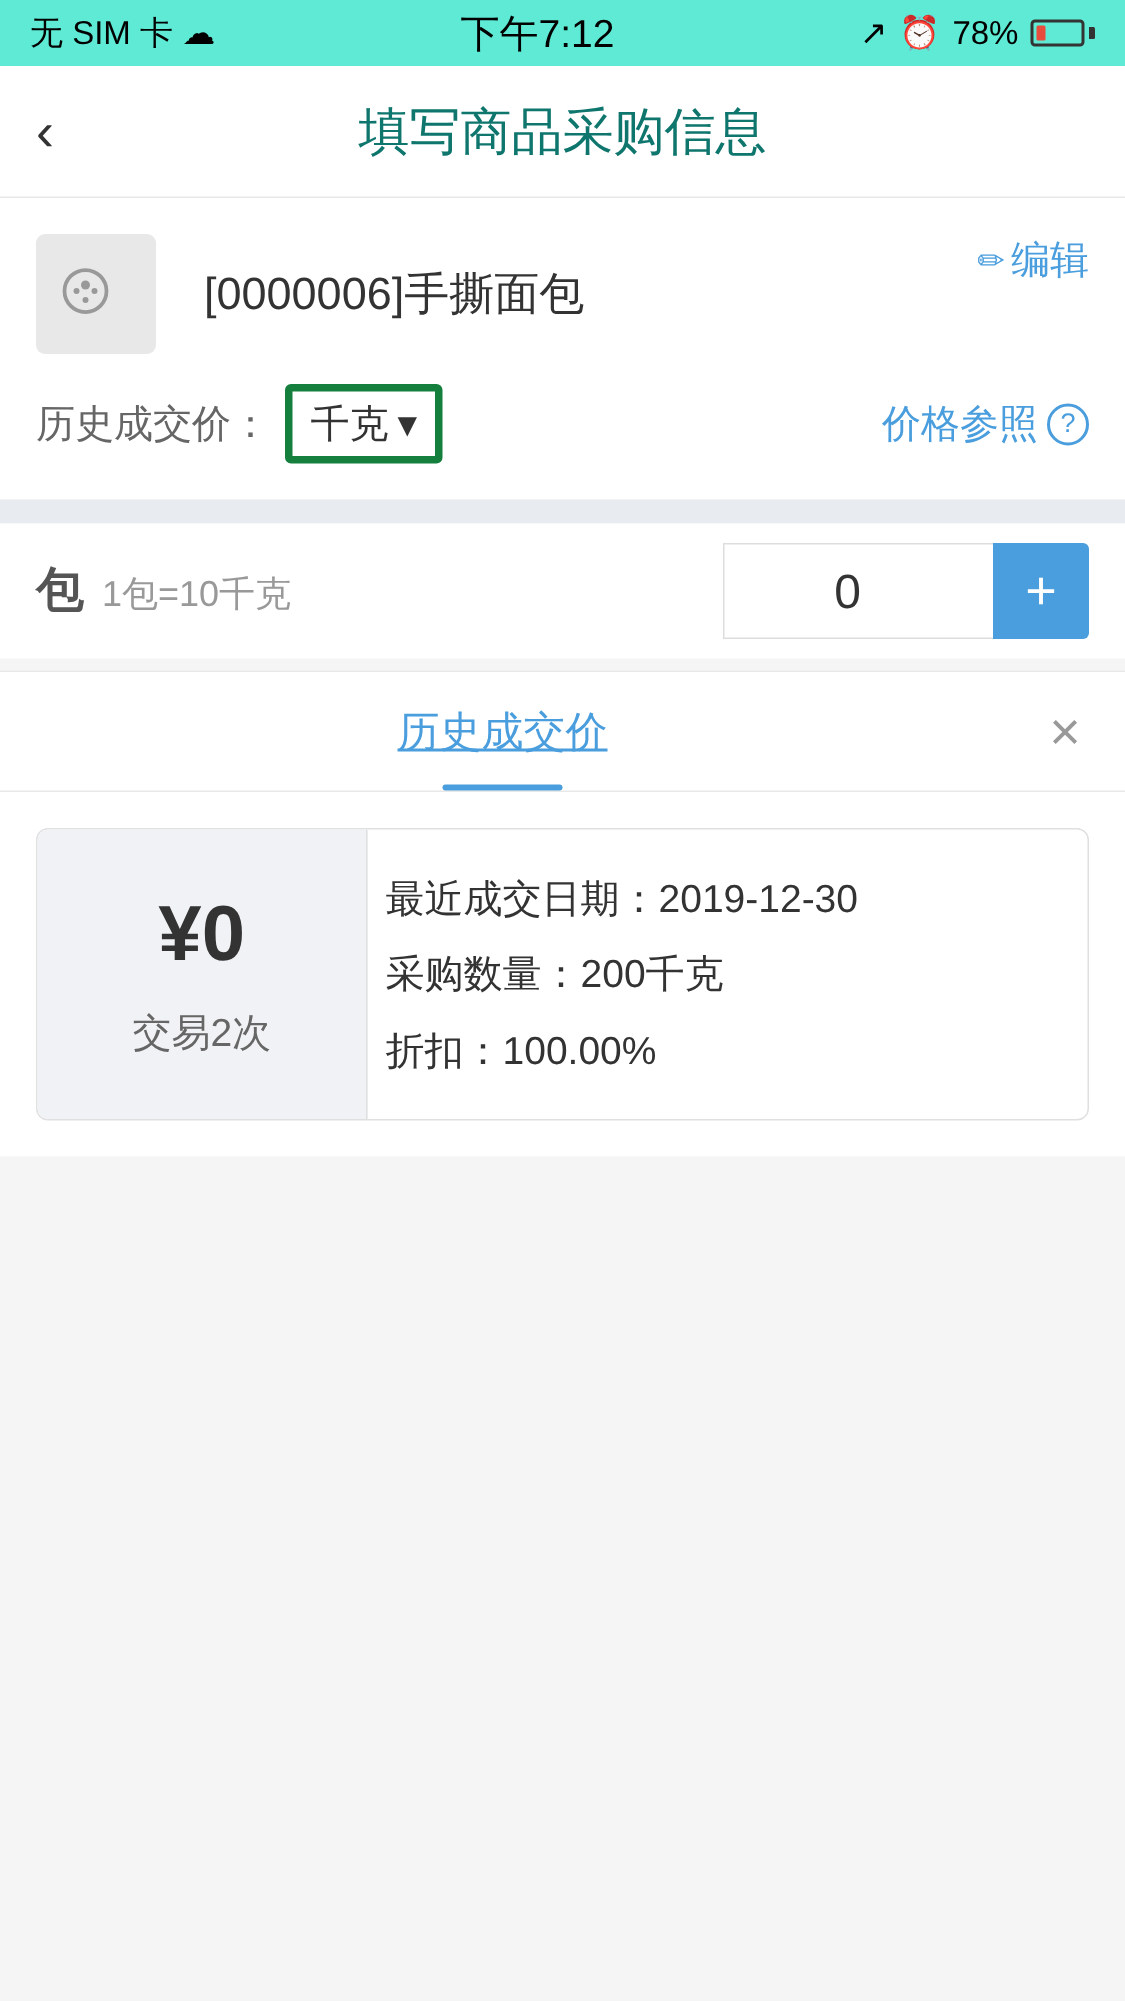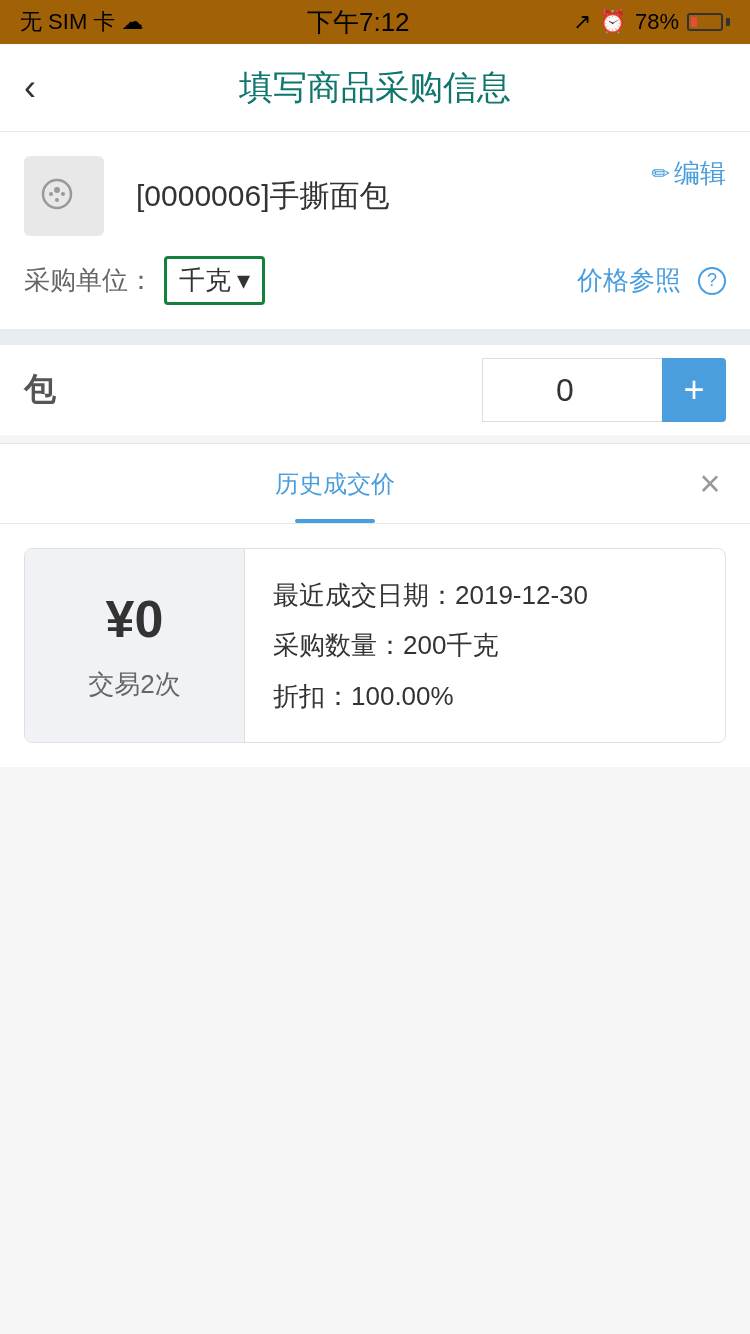--- a/index.html
+++ b/index.html
@@ -9,21 +9,21 @@
       min-height: 1334px;
       font-family: -apple-system, "PingFang SC", "Helvetica Neue", Arial, sans-serif;
       background: #f5f5f5;
       overflow-x: hidden;
     }
 
     
     .status-bar {
       width: 750px;
       height: 44px;
-      background: #a16207;
+      background: #5eead4;
       display: flex;
       align-items: center;
       justify-content: space-between;
       padding: 0 20px;
       font-size: 24px;
       font-weight: 500;
     }
     .status-left {
       display: flex;
       align-items: center;
@@ -144,35 +144,35 @@
       justify-content: space-between;
       margin-top: 12px;
     }
     .unit-label {
       font-size: 26px;
       color: #666;
     }
     .unit-select {
       display: inline-flex;
       align-items: center;
-      border: 3px solid #15803d;
+      border: 5px solid #15803d;
       border-radius: 4px;
       padding: 4px 12px;
       font-size: 26px;
       color: #333;
       background: #fff;
       cursor: pointer;
       gap: 6px;
     }
     .price-ref {
       color: #4a9edd;
       font-size: 26px;
       display: flex;
       align-items: center;
-      gap: 17px;
+      gap: 6px;
       cursor: pointer;
     }
     .help-circle {
       width: 28px;
       height: 28px;
       border: 2px solid #4a9edd;
       border-radius: 50%;
       display: flex;
       align-items: center;
       justify-content: center;
@@ -252,23 +252,24 @@
       height: 80px;
       border-bottom: 1px solid #e8e8e8;
       position: relative;
     }
     .tab-item {
       flex: 1;
       display: flex;
       align-items: center;
       justify-content: center;
       height: 100%;
-      font-size: 24px;
+      font-size: 28px;
       cursor: pointer;
       position: relative;
+      text-decoration: underline;
     }
     .tab-item.active {
       color: #4a9edd;
     }
     .tab-item.inactive {
       color: #333;
     }
     .tab-underline {
       position: absolute;
       bottom: 0;
@@ -315,21 +316,21 @@
       font-weight: 600;
       color: #333;
     }
     .history-trades {
       font-size: 26px;
       color: #666;
       margin-top: 18px;
     }
     .history-card-right {
       flex: 1;
-      padding: 28px 28px;
+      padding: 28px 12px;
       display: flex;
       flex-direction: column;
       justify-content: center;
       gap: 14px;
     }
     .history-detail-row {
       font-size: 26px;
       color: #333;
       line-height: 1.4;
     }
@@ -380,38 +381,39 @@
       </div>
       <div class="product-name">[0000006]手撕面包</div>
     </div>
     <div class="edit-btn">
       <span class="edit-icon">✏</span>
       <span>编辑</span>
     </div>
   </div>
   <div class="product-unit-row">
     <div style="display:flex;align-items:center;gap:10px;">
-      <span class="unit-label">采购单位：</span>
+      <span class="unit-label">历史成交价：</span>
       <div class="unit-select">
         <span>千克</span>
         <span>▾</span>
       </div>
     </div>
     <div class="price-ref">
       <span>价格参照</span>
       <div class="help-circle">?</div>
     </div>
   </div>
 </div>
 
 <div class="divider-gray"></div>
 
 <div class="quantity-row">
   <div class="quantity-left">
     <span class="qty-unit-label">包</span>
+    <span class="qty-conversion">1包=10千克</span>
   </div>
   <div class="qty-input-wrap">
     <input class="qty-input" type="number" value="0" style="">
     <button class="qty-plus-btn">+</button>
   </div>
 </div>
 
 <div class="tabs-section">
   <div class="tabs-header">
     <div class="tab-item active">

